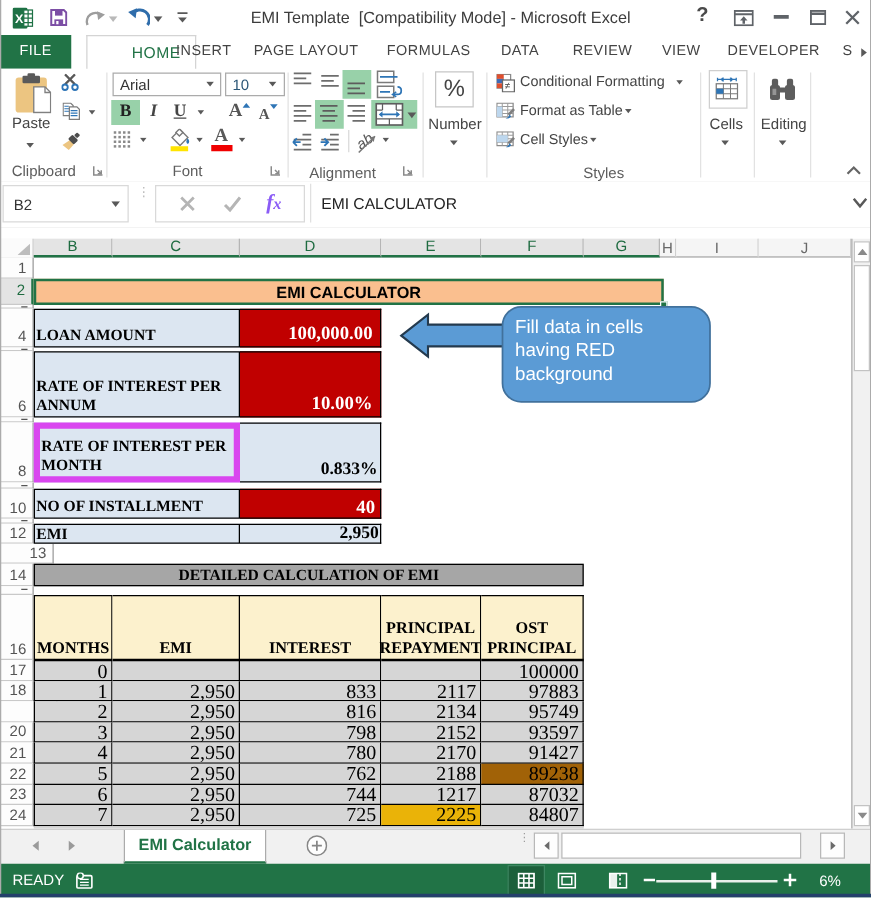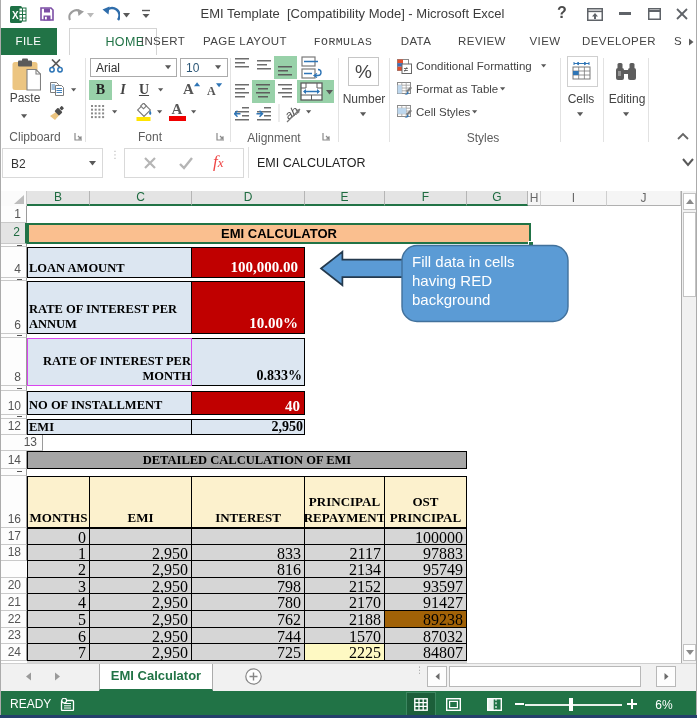--- a/index.html
+++ b/index.html
@@ -85,21 +85,21 @@
 </svg>
 <svg class="abs" style="left:676px;top:8px" width="12" height="12" viewBox="0 0 12 12">
   <line x1="1" y1="1" x2="11" y2="11" stroke="#5f6368" stroke-width="1.8"></line>
   <line x1="11" y1="1" x2="1" y2="11" stroke="#5f6368" stroke-width="1.8"></line>
 </svg>
 <div class="abs" id="tabrow"></div>
 <div class="rtab" style="left:0;width:57px;background:#217346;color:#fff;">FILE</div>
 <div class="rtab" style="left:69px;width:62px;background:#fff;border:1px solid #d4d4d4;border-bottom:none;height:27px;color:#217346;font-size:12.5px;padding-left:24px;">HOME</div>
 <div class="rtab" style="left:137px;width:52px;">INSERT</div>
 <div class="rtab" style="left:196px;width:98px;">PAGE LAYOUT</div>
-<div class="rtab" style="left:305px;width:76px;font-family:Liberation Mono, monospace;">FORMULAS</div>
+<div class="rtab" style="left:305px;width:76px;">FORMULAS</div>
 <div class="rtab" style="left:393px;width:46px;">DATA</div>
 <div class="rtab" style="left:452px;width:60px;">REVIEW</div>
 <div class="rtab" style="left:524px;width:42px;">VIEW</div>
 <div class="rtab" style="left:578px;width:82px;">DEVELOPER</div>
 <div class="rtab" style="left:668px;width:20px;">S</div>
 <svg class="abs" style="left:688px;top:38px" width="6" height="8" viewBox="0 0 6 8">
     <path d="M1 0.5 L5.5 4 L1 7.5 Z" fill="#595959"></path>
   </svg>
 <div class="abs" id="ribbon"></div>
 
@@ -363,21 +363,21 @@
     <path d="M0 0 L7 0 L3.5 4.5 Z" fill="#595959"></path>
   </svg>
 <div class="abs" style="left:110px;top:152px;width:3px;height:22px;color:#b9b9b9;font-size:10px;line-height:5px;">⋮</div>
 <div class="abs" style="left:124px;top:148px;width:120px;height:30px;border:1px solid #d9d9d9;background:#fff;box-sizing:border-box;"></div>
 <svg class="abs" style="left:143px;top:156px" width="14" height="14" viewBox="0 0 14 14">
   <path d="M2 2 L12 12 M12 2 L2 12" stroke="#b5b5b5" stroke-width="2.2"></path>
 </svg>
 <svg class="abs" style="left:178px;top:156px" width="16" height="14" viewBox="0 0 16 14">
   <path d="M2 8 L6 12 L14 2" stroke="#b5b5b5" stroke-width="2.4" fill="none"></path>
 </svg>
-<div class="abs" style="left:213px;top:152px;font-family:'Liberation Serif',serif;font-style:italic;font-weight:normal;font-size:17px;color:#ef4444;">f<span style="font-size:13px;">x</span></div>
+<div class="abs" style="left:213px;top:152px;font-family:'Liberation Serif',serif;font-style:italic;font-weight:bold;font-size:17px;color:#8b5cf6;">f<span style="font-size:13px;">x</span></div>
 <div class="abs" style="left:248px;top:147px;width:434px;height:31px;border-left:1px solid #e0e0e0;"></div>
 <div class="abs" style="left:257px;top:156px;font-size:12.5px;color:#222;">EMI CALCULATOR</div>
 <svg class="abs" style="left:682px;top:158px" width="12" height="9" viewBox="0 0 12 9">
     <path d="M1 1 L6 7 L11 1" fill="none" stroke="#595959" stroke-width="2"></path>
   </svg>
 <div class="abs" id="sheet"></div>
 
 <div class="abs" style="left:0;top:191px;width:681px;height:15px;background:#f5f5f5;border-bottom:1px solid #b0b0b0;box-sizing:border-box;"></div>
 <div class="abs" style="left:0;top:191px;width:27px;height:15px;background:#fbfbfb;border-right:1px solid #c9c9c9;box-sizing:border-box;"></div>
 <svg class="abs" style="left:14px;top:195px" width="10" height="9" viewBox="0 0 10 9">
@@ -424,21 +424,21 @@
 <div class="abs" style="left:17px;top:415.5px;width:5px;height:1px;background:#555;"></div>
 <div class="abs" style="left:17px;top:471px;width:5px;height:1px;background:#555;"></div>
 
 <div class="abs" style="left:27px;top:223px;width:504px;height:21px;border:2px solid #217346;background:#fabf8f;box-sizing:border-box;font-family:'Liberation Sans',sans-serif;font-weight:bold;font-size:13px;color:#000;text-align:center;line-height:18px;">EMI CALCULATOR</div>
 <div class="abs" style="left:528px;top:241px;width:6px;height:6px;background:#217346;border:1px solid #fff;box-sizing:border-box;"></div>
 
 <div class="abs cell" style="left:27px;top:247px;width:165px;height:31px;background:#dce6f1;border:1px solid #000;display:flex;align-items:flex-end;padding:0 0 1px 1px;font-weight:bold;line-height:15px;font-size:12.5px;">LOAN AMOUNT</div>
 <div class="abs cell num" style="left:192px;top:247px;width:113px;height:31px;background:#c00000;border:1px solid #000;border-left:none;color:#fff;display:flex;align-items:flex-end;justify-content:flex-end;padding:0 6px 2px 0;font-weight:bold;font-size:15px;line-height:15px;">100,000.00</div>
 <div class="abs cell" style="left:27px;top:281px;width:165px;height:53px;background:#dce6f1;border:1px solid #000;display:flex;align-items:flex-end;padding:0 0 1px 1px;font-weight:bold;line-height:15px;font-size:12.5px;">RATE OF INTEREST PER ANNUM</div>
 <div class="abs cell num" style="left:192px;top:281px;width:113px;height:53px;background:#c00000;border:1px solid #000;border-left:none;color:#fff;display:flex;align-items:flex-end;justify-content:flex-end;padding:0 6px 2px 0;font-weight:bold;font-size:15px;line-height:15px;">10.00%</div>
-<div class="abs cell" style="left:27px;top:338px;width:165px;height:48px;background:#dce6f1;border:1px solid #d946ef;display:flex;align-items:flex-end;padding:0 0 1px 1px;font-weight:bold;line-height:15px;font-size:12.5px;text-align:right;">RATE OF INTEREST PER MONTH</div>
+<div class="abs cell" style="left:27px;top:338px;width:165px;height:48px;background:#dce6f1;border:5px solid #d946ef;display:flex;align-items:flex-end;padding:0 0 1px 1px;font-weight:bold;line-height:15px;font-size:12.5px;">RATE OF INTEREST PER MONTH</div>
 <div class="abs cell num" style="left:192px;top:338px;width:113px;height:48px;background:#dce6f1;border:1px solid #000;border-left:none;color:#000;display:flex;align-items:flex-end;justify-content:flex-end;padding:0 2px 2px 0;font-weight:bold;font-size:14px;line-height:15px;">0.833%</div>
 <div class="abs cell" style="left:27px;top:391px;width:165px;height:24px;background:#dce6f1;border:1px solid #000;display:flex;align-items:flex-end;padding:0 0 1px 1px;font-weight:bold;line-height:15px;font-size:12.5px;">NO OF INSTALLMENT</div>
 <div class="abs cell num" style="left:192px;top:391px;width:113px;height:24px;background:#c00000;border:1px solid #000;border-left:none;color:#fff;display:flex;align-items:flex-end;justify-content:flex-end;padding:0 4px 0 0;font-weight:bold;font-size:15px;line-height:15px;">40</div>
 <div class="abs cell" style="left:27px;top:419px;width:165px;height:16px;background:#dce6f1;border:1px solid #000;display:flex;align-items:flex-end;padding:0 0 0 1px;font-weight:bold;line-height:14px;font-size:12.5px;">EMI</div>
 <div class="abs cell num" style="left:192px;top:419px;width:113px;height:16px;background:#dce6f1;border:1px solid #000;border-left:none;color:#000;display:flex;align-items:flex-end;justify-content:flex-end;padding:0 1px 0 0;font-weight:bold;font-size:14px;line-height:14px;">2,950</div>
 
 <div class="abs cell" style="left:27px;top:451px;width:440px;height:18px;background:#a6a6a6;border:1px solid #000;font-weight:bold;font-size:12.5px;text-align:center;line-height:17px;">DETAILED CALCULATION OF EMI</div>
 
 <div class="abs cell" style="left:27px;top:476px;width:63px;height:52px;background:#fcf1cd;border:1px solid #000;font-weight:bold;text-align:center;display:flex;align-items:flex-end;justify-content:center;padding-bottom:1px;line-height:16px;">MONTHS</div>
 <div class="abs cell" style="left:90px;top:476px;width:102px;height:52px;background:#fcf1cd;border:1px solid #000;border-left:none;font-weight:bold;text-align:center;display:flex;align-items:flex-end;justify-content:center;padding-bottom:1px;line-height:16px;">EMI</div>
@@ -471,26 +471,26 @@
 <div class="abs cell num" style="left:305px;top:594px;width:80px;height:17px;background:#d6d6d6;border:1px solid #000;border-left:none;border-top:none;line-height:18px;font-size:16px;">2170</div>
 <div class="abs cell num" style="left:385px;top:594px;width:82px;height:17px;background:#d6d6d6;border:1px solid #000;border-left:none;border-top:none;line-height:18px;font-size:16px;">91427</div>
 <div class="abs cell num" style="left:27px;top:611px;width:63px;height:17px;background:#d6d6d6;border:1px solid #000;border-top:none;line-height:18px;font-size:16px;">5</div>
 <div class="abs cell num" style="left:90px;top:611px;width:102px;height:17px;background:#d6d6d6;border:1px solid #000;border-left:none;border-top:none;line-height:18px;font-size:16px;">2,950</div>
 <div class="abs cell num" style="left:192px;top:611px;width:113px;height:17px;background:#d6d6d6;border:1px solid #000;border-left:none;border-top:none;line-height:18px;font-size:16px;">762</div>
 <div class="abs cell num" style="left:305px;top:611px;width:80px;height:17px;background:#d6d6d6;border:1px solid #000;border-left:none;border-top:none;line-height:18px;font-size:16px;">2188</div>
 <div class="abs cell num" style="left:385px;top:611px;width:82px;height:17px;background:#a16207;border:1px solid #000;border-left:none;border-top:none;line-height:18px;font-size:16px;">89238</div>
 <div class="abs cell num" style="left:27px;top:628px;width:63px;height:16px;background:#d6d6d6;border:1px solid #000;border-top:none;line-height:17px;font-size:16px;">6</div>
 <div class="abs cell num" style="left:90px;top:628px;width:102px;height:16px;background:#d6d6d6;border:1px solid #000;border-left:none;border-top:none;line-height:17px;font-size:16px;">2,950</div>
 <div class="abs cell num" style="left:192px;top:628px;width:113px;height:16px;background:#d6d6d6;border:1px solid #000;border-left:none;border-top:none;line-height:17px;font-size:16px;">744</div>
-<div class="abs cell num" style="left:305px;top:628px;width:80px;height:16px;background:#d6d6d6;border:1px solid #000;border-left:none;border-top:none;line-height:17px;font-size:16px;">1570</div>
+<div class="abs cell num" style="left:305px;top:628px;width:80px;height:16px;background:#d6d6d6;border:1px solid #000;border-left:none;border-top:none;line-height:17px;font-size:16px;">1217</div>
 <div class="abs cell num" style="left:385px;top:628px;width:82px;height:16px;background:#d6d6d6;border:1px solid #000;border-left:none;border-top:none;line-height:17px;font-size:16px;">87032</div>
 <div class="abs cell num" style="left:27px;top:644px;width:63px;height:17px;background:#d6d6d6;border:1px solid #000;border-top:none;line-height:18px;font-size:16px;">7</div>
 <div class="abs cell num" style="left:90px;top:644px;width:102px;height:17px;background:#d6d6d6;border:1px solid #000;border-left:none;border-top:none;line-height:18px;font-size:16px;">2,950</div>
 <div class="abs cell num" style="left:192px;top:644px;width:113px;height:17px;background:#d6d6d6;border:1px solid #000;border-left:none;border-top:none;line-height:18px;font-size:16px;">725</div>
-<div class="abs cell num" style="left:305px;top:644px;width:80px;height:17px;background:#fef9c3;border:1px solid #000;border-left:none;border-top:none;line-height:18px;font-size:16px;">2225</div>
+<div class="abs cell num" style="left:305px;top:644px;width:80px;height:17px;background:#eab308;border:1px solid #000;border-left:none;border-top:none;line-height:18px;font-size:16px;">2225</div>
 <div class="abs cell num" style="left:385px;top:644px;width:82px;height:17px;background:#d6d6d6;border:1px solid #000;border-left:none;border-top:none;line-height:18px;font-size:16px;">84807</div>
 <div class="abs" style="left:27px;top:661px;width:440px;height:2px;background:#d6d6d6;"></div>
 
 <svg class="abs" style="left:318px;top:243px" width="255" height="83" viewBox="0 0 255 83">
   <path d="M3 25.5 L24.4 8.8 L24.4 16.7 L88 16.7 L88 34.1 L24.4 34.1 L24.4 42.2 Z" fill="#5b9bd5" stroke="#243a4e" stroke-width="1.7"></path>
   <rect x="84" y="2.5" width="166" height="76" rx="15" fill="#5b9bd5" stroke="#41719c" stroke-width="1.4"></rect>
 </svg>
 <div class="abs" style="left:412px;top:252px;width:155px;font-size:15px;color:#fff;line-height:19px;">Fill data in cells<br>having RED<br>background</div>
 
 <div class="abs" style="left:681px;top:191px;width:16px;height:472px;background:#f1f1f1;border-left:1px solid #ababab;box-sizing:border-box;"></div>

